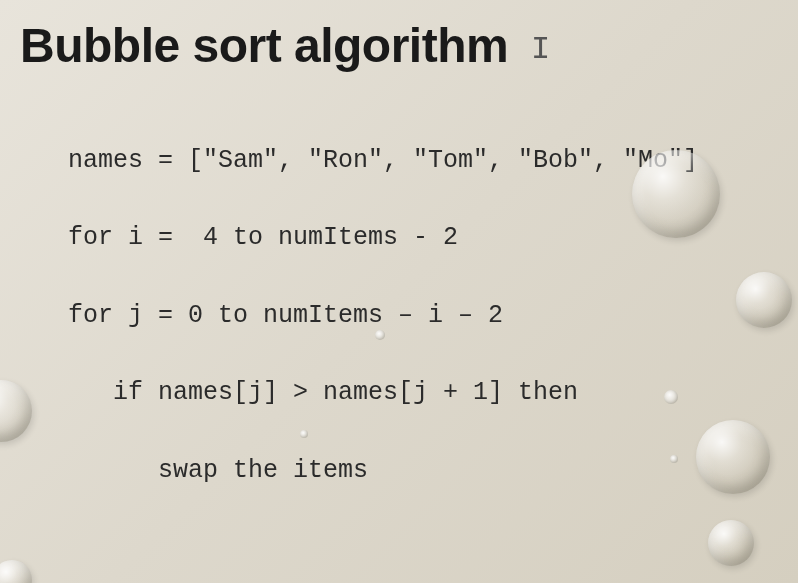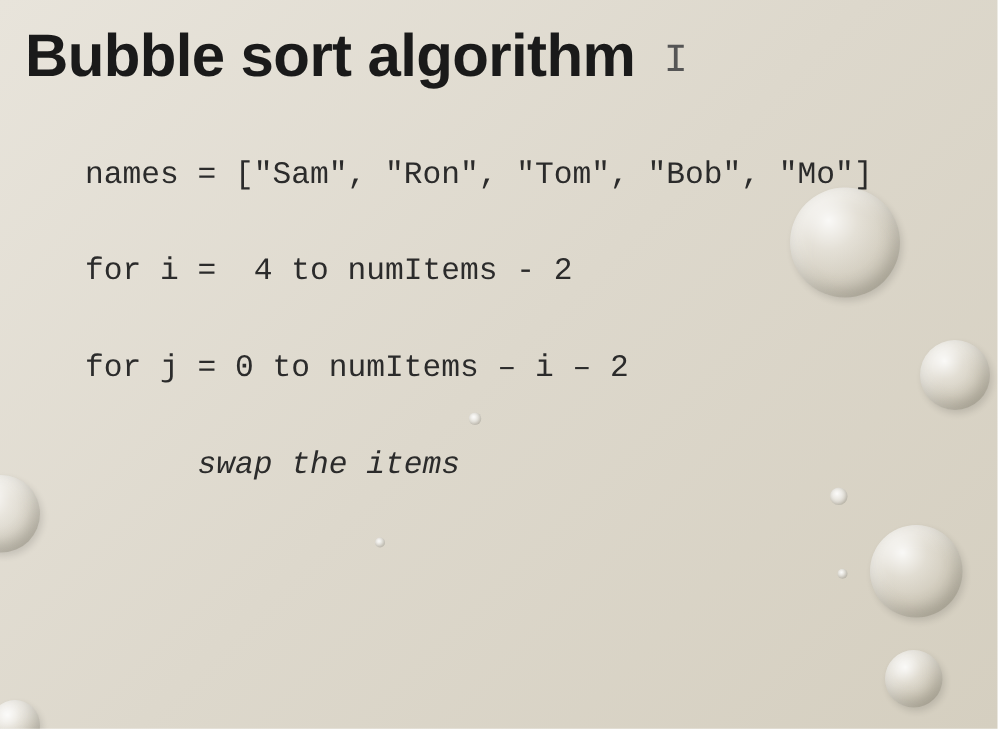--- a/index.html
+++ b/index.html
@@ -8,40 +8,40 @@
     background: linear-gradient(135deg, #e8e4db 0%, #ddd8cc 50%, #d5cfc0 100%);
     font-family: Arial, Helvetica, sans-serif;
     position: relative;
     padding: 18px 20px 20px 20px;
   }
   .title {
     font-size: 48px;
     font-weight: 700;
     color: #1a1a1a;
     letter-spacing: -0.5px;
-    margin-bottom: 9px;
+    margin-bottom: 30px;
   }
   .cursor {
     display: inline-block;
     font-family: "Courier New", monospace;
     font-weight: 300;
     font-size: 32px;
     vertical-align: middle;
     color: #555;
     margin-left: 10px;
   }
   .code {
     font-family: "Courier New", Courier, monospace;
     font-size: 25px;
     color: #2b2b2b;
     line-height: 1.55;
     margin-left: 48px;
     white-space: pre;
   }
-  .code .italic { font-style: italic; }
+  .code .italic { }
   
   .bubble {
     position: absolute;
     border-radius: 50%;
     pointer-events: none;
     background: radial-gradient(circle at 35% 30%, rgba(255,255,255,0.85) 0%, rgba(255,255,255,0.25) 28%, rgba(180,175,160,0.15) 55%, rgba(120,115,100,0.25) 80%, rgba(90,85,70,0.35) 100%);
     box-shadow: inset -4px -6px 12px rgba(80,75,60,0.25), inset 6px 8px 14px rgba(255,255,255,0.5), 2px 3px 6px rgba(0,0,0,0.12);
   }
   .b1 { width: 88px; height: 88px; top: 150px; right: 78px; }
   .b2 { width: 56px; height: 56px; top: 272px; right: 6px; }
@@ -59,20 +59,21 @@
 
 <h1 class="title">
   <span>Bubble sort algorithm</span>
   <span class="cursor">I</span>
 </h1>
 
 <div class="code">
 <div>names = ["Sam", "Ron", "Tom", "Bob", "Mo"]</div>
 <div>for i =  4 to numItems - 2</div>
 <div>for j = 0 to numItems – i – 2</div>
+<div>   if names[j] &gt; names[j + 1] then</div>
 <div class="italic">      swap the items</div>
 
 
 
 </div>
 
 <div class="bubble b1"></div>
 <div class="bubble b2"></div>
 <div class="bubble b3"></div>
 <div class="bubble b4"></div>

